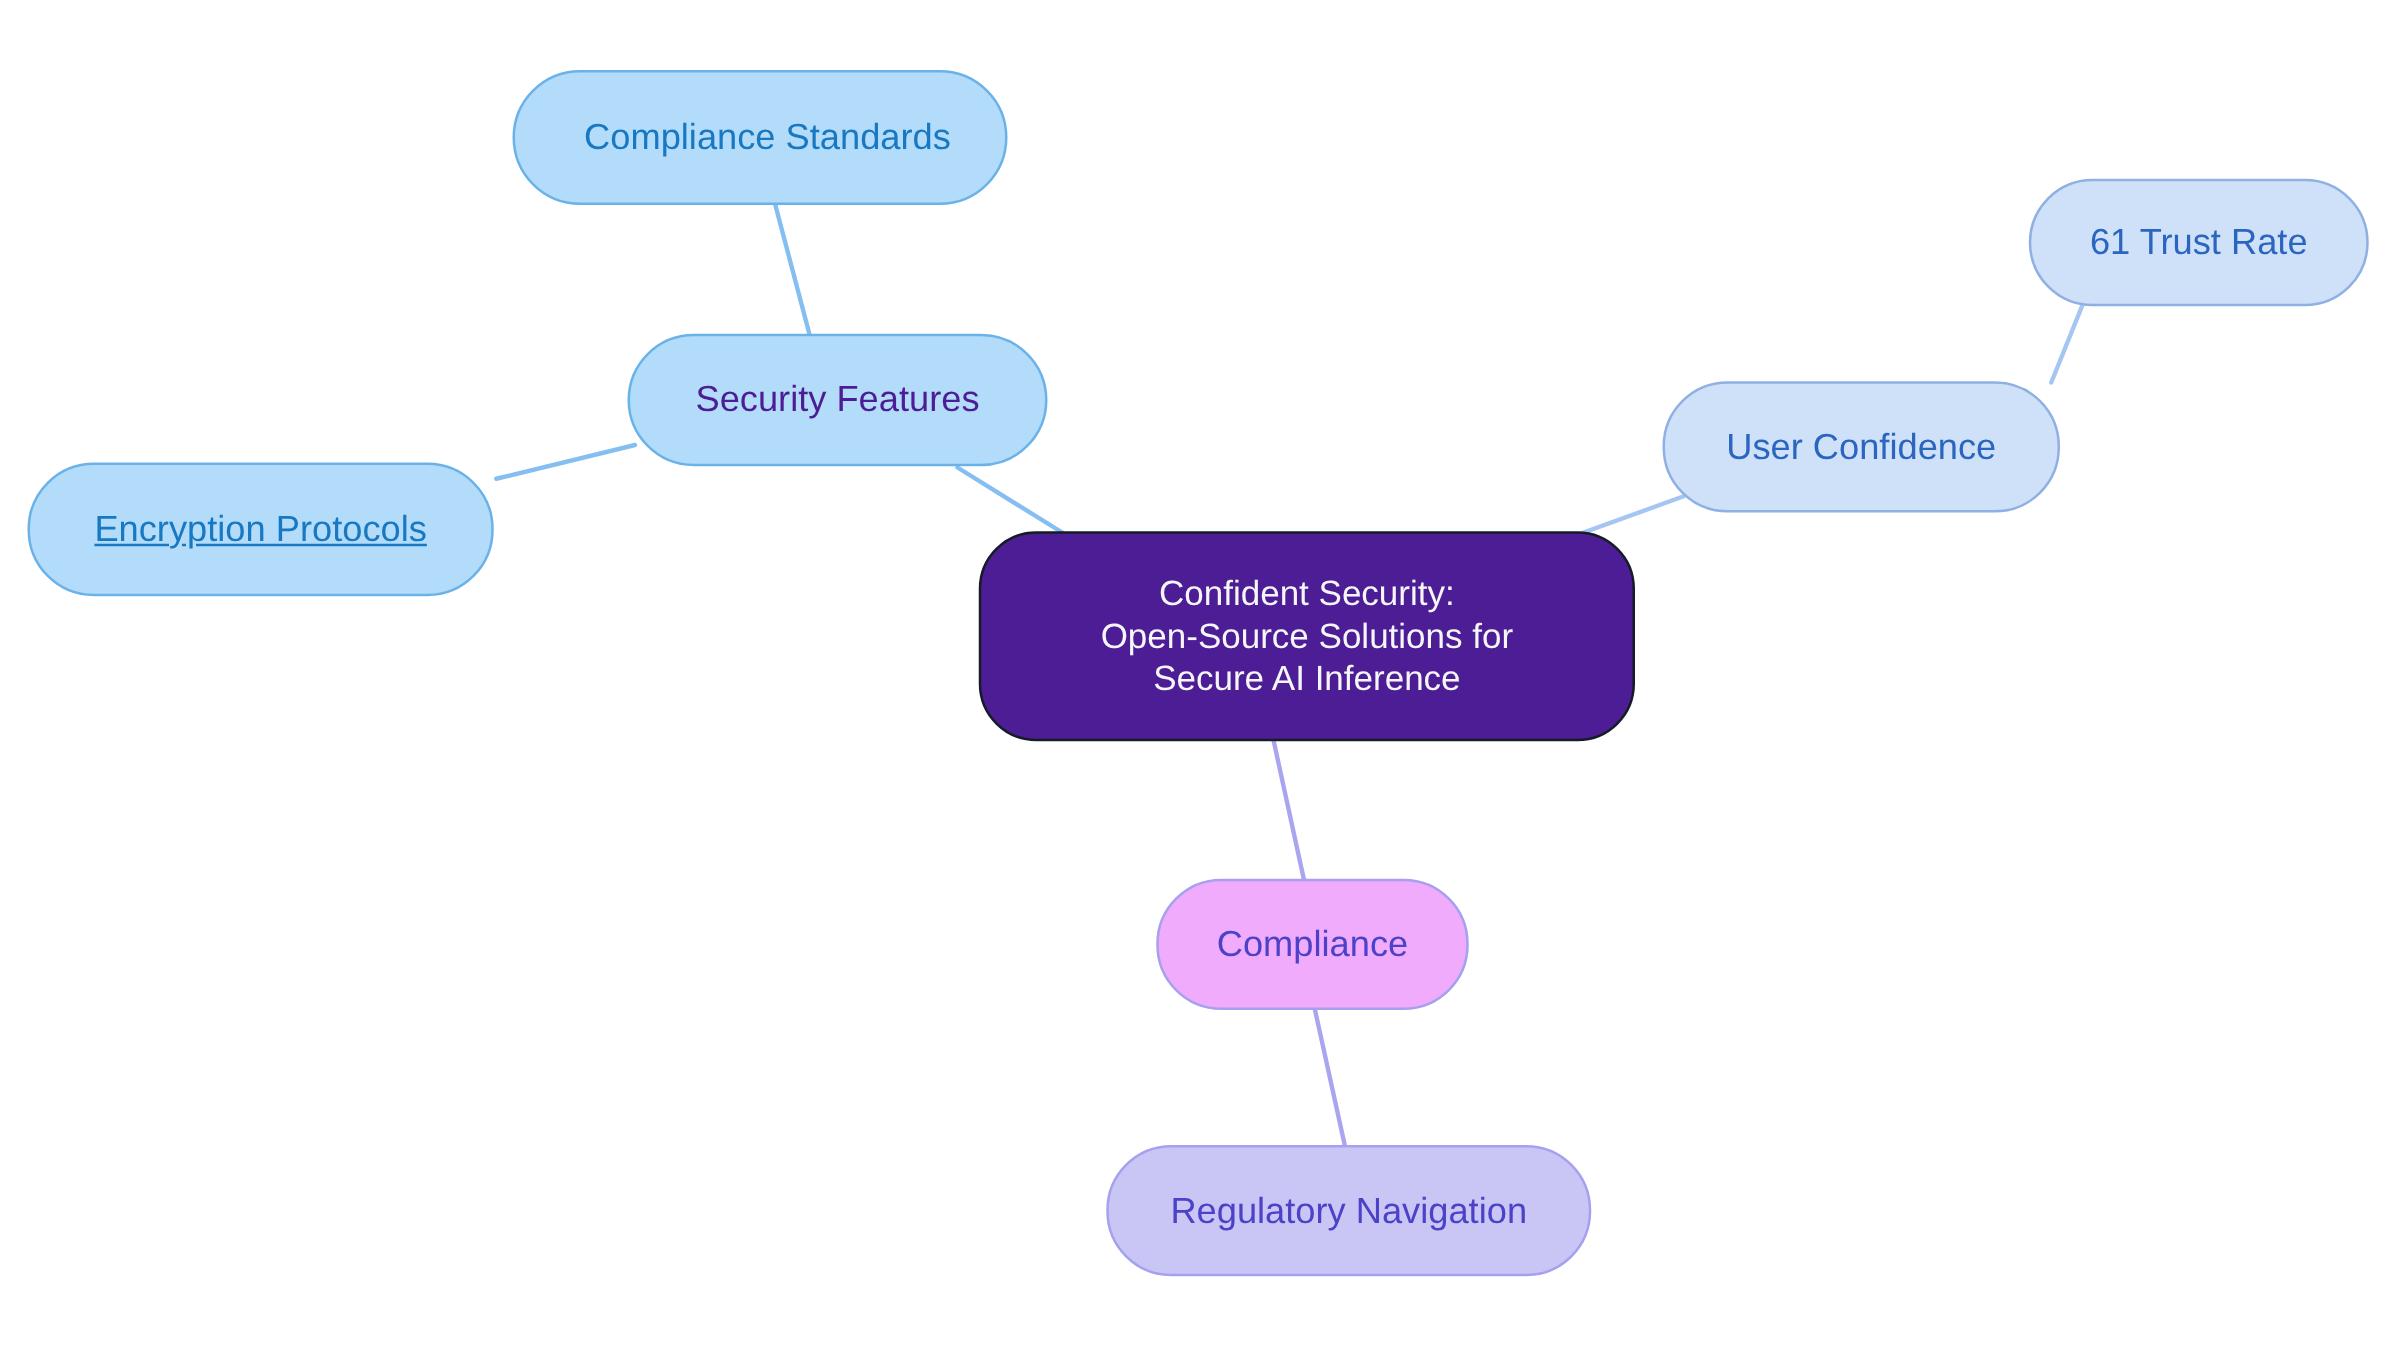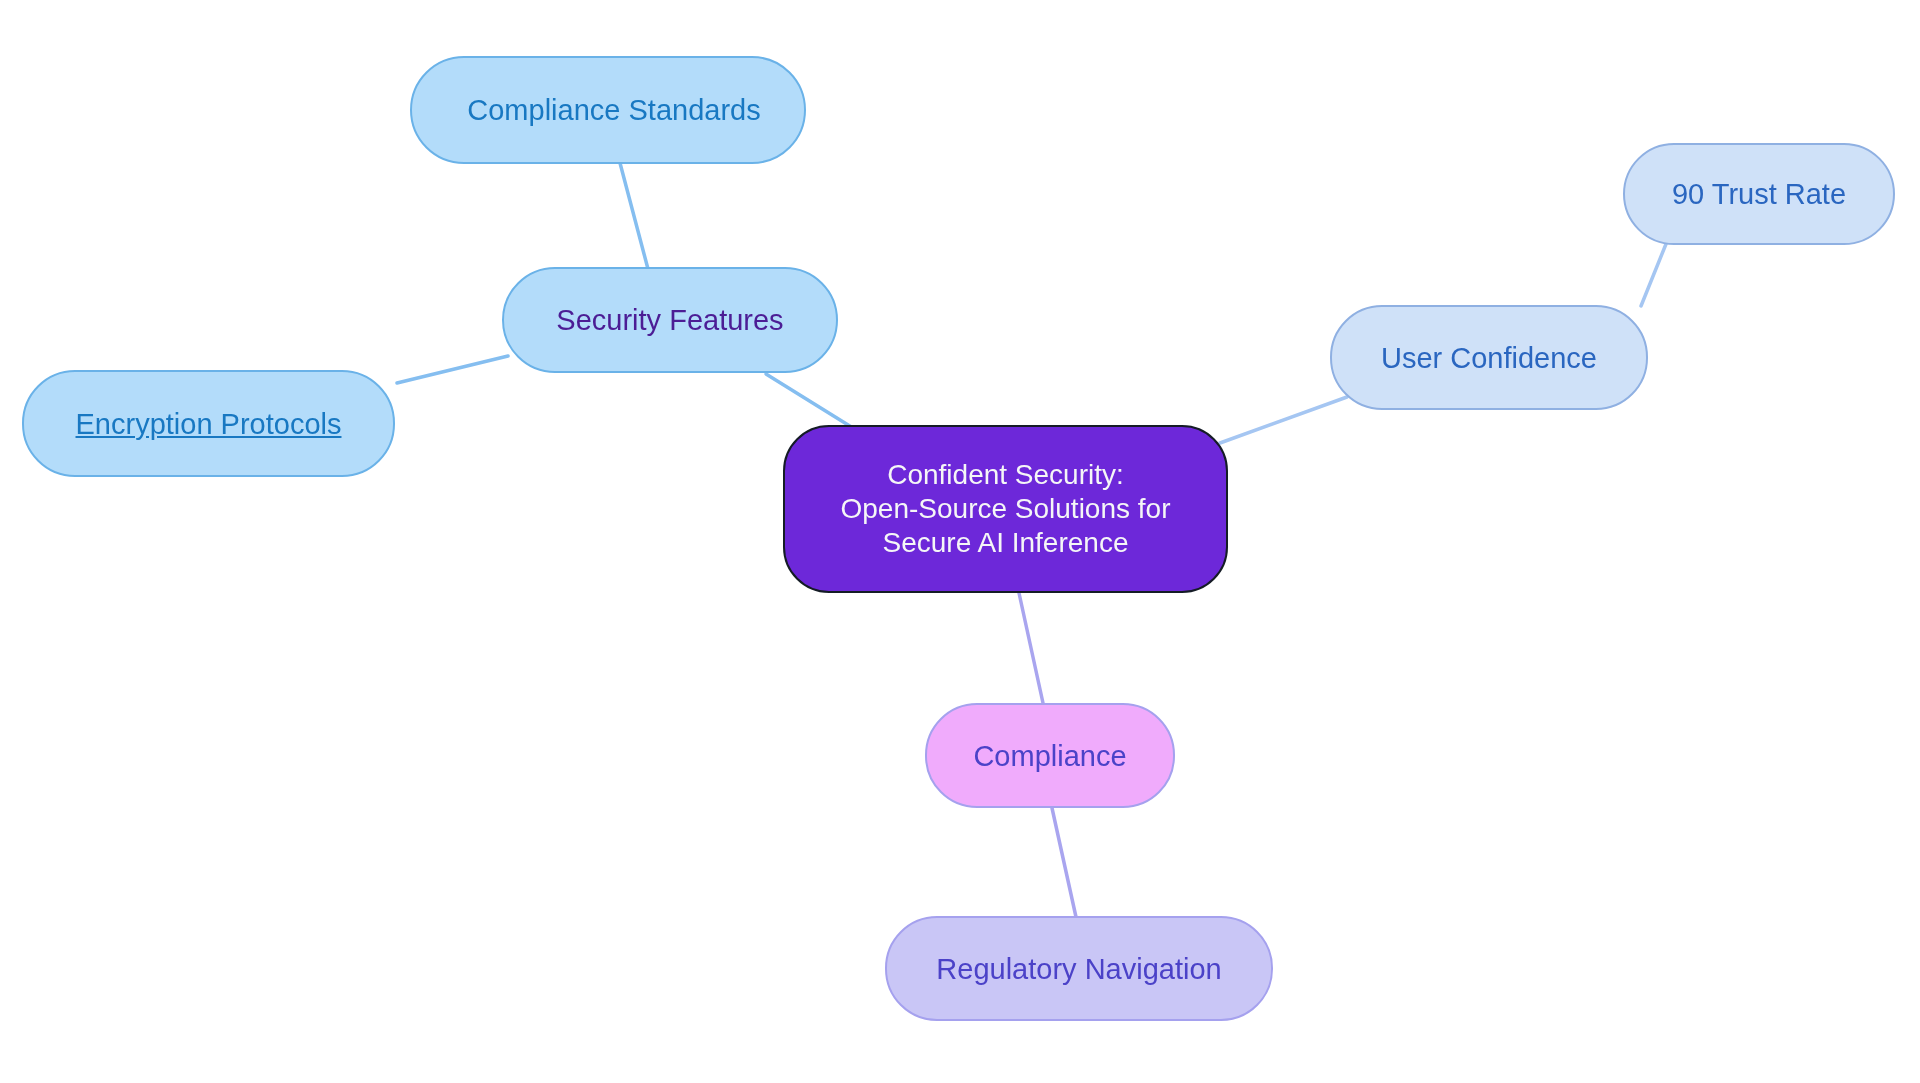--- a/index.html
+++ b/index.html
@@ -39,24 +39,24 @@
   <svg class="edge-layer" viewBox="0 0 1920 1083" xmlns="http://www.w3.org/2000/svg" aria-hidden="true">
       <line x1="620" y1="163" x2="648" y2="269" stroke="#85BEF0" stroke-width="3.5" stroke-linecap="round"></line>
       <line x1="508" y1="356" x2="397" y2="383" stroke="#85BEF0" stroke-width="3.5" stroke-linecap="round"></line>
       <line x1="766" y1="374" x2="853" y2="428" stroke="#85BEF0" stroke-width="3.5" stroke-linecap="round"></line>
       <line x1="1220" y1="443" x2="1347" y2="397" stroke="#A5C6F2" stroke-width="3.5" stroke-linecap="round"></line>
       <line x1="1641" y1="306" x2="1666" y2="244" stroke="#A5C6F2" stroke-width="3.5" stroke-linecap="round"></line>
       <line x1="1019" y1="593" x2="1043" y2="703" stroke="#A9A5EF" stroke-width="3.5" stroke-linecap="round"></line>
       <line x1="1052" y1="808" x2="1076" y2="917" stroke="#A9A5EF" stroke-width="3.5" stroke-linecap="round"></line>
     </svg>
   <div id="node-layer">
-      <div class="mm-node" style="left: 783px; top: 425px; width: 445px; height: 168px; border-radius: 46px; background: #6d28d9; border: 2px solid rgb(21, 28, 38);"><span style="color: rgb(245, 246, 247); font-size: 28px; line-height: 34px;">Confident Security:
+      <div class="mm-node" style="left: 783px; top: 425px; width: 525px; height: 168px; border-radius: 46px; background: #4c1d95; border: 2px solid rgb(21, 28, 38);"><span style="color: rgb(245, 246, 247); font-size: 28px; line-height: 34px;">Confident Security:
 Open-Source Solutions for
 Secure AI Inference</span></div>
       <div class="mm-node" style="left: 502px; top: 267px; width: 336px; height: 106px; border-radius: 53px; background: rgb(179, 220, 250); border: 2px solid rgb(106, 178, 232);"><span style="color: #4c1d95; font-size: 29px; line-height: 34px;">Security Features</span></div>
       <div class="mm-node" style="left: 410px; top: 56px; width: 396px; height: 108px; border-radius: 54px; background: rgb(179, 220, 250); border: 2px solid rgb(106, 178, 232);"><span style="color: rgb(24, 120, 194); font-size: 29px; line-height: 34px; margin-left: 12px;">Compliance Standards</span></div>
       <div class="mm-node" style="left: 22px; top: 370px; width: 373px; height: 107px; border-radius: 53px; background: rgb(179, 220, 250); border: 2px solid rgb(106, 178, 232);"><span style="color: rgb(24, 120, 194); font-size: 29px; line-height: 34px; text-decoration: underline;">Encryption Protocols</span></div>
       <div class="mm-node" style="left: 1330px; top: 305px; width: 318px; height: 105px; border-radius: 52px; background: rgb(207, 225, 248); border: 2px solid rgb(143, 176, 226);"><span style="color: rgb(42, 102, 192); font-size: 29px; line-height: 34px;">User Confidence</span></div>
-      <div class="mm-node" style="left: 1623px; top: 143px; width: 272px; height: 102px; border-radius: 51px; background: rgb(207, 225, 248); border: 2px solid rgb(143, 176, 226);"><span style="color: rgb(42, 102, 192); font-size: 29px; line-height: 34px;">90 Trust Rate</span></div>
+      <div class="mm-node" style="left: 1623px; top: 143px; width: 272px; height: 102px; border-radius: 51px; background: rgb(207, 225, 248); border: 2px solid rgb(143, 176, 226);"><span style="color: rgb(42, 102, 192); font-size: 29px; line-height: 34px;">61 Trust Rate</span></div>
       <div class="mm-node" style="left: 925px; top: 703px; width: 250px; height: 105px; border-radius: 52px; background: #f0abfc; border: 2px solid rgb(165, 161, 238);"><span style="color: rgb(75, 66, 200); font-size: 29px; line-height: 34px;">Compliance</span></div>
       <div class="mm-node" style="left: 885px; top: 916px; width: 388px; height: 105px; border-radius: 52px; background: rgb(201, 198, 246); border: 2px solid rgb(165, 161, 238);"><span style="color: rgb(75, 66, 200); font-size: 29px; line-height: 34px;">Regulatory Navigation</span></div>
     </div>
 </div>
 
 </body></html>

